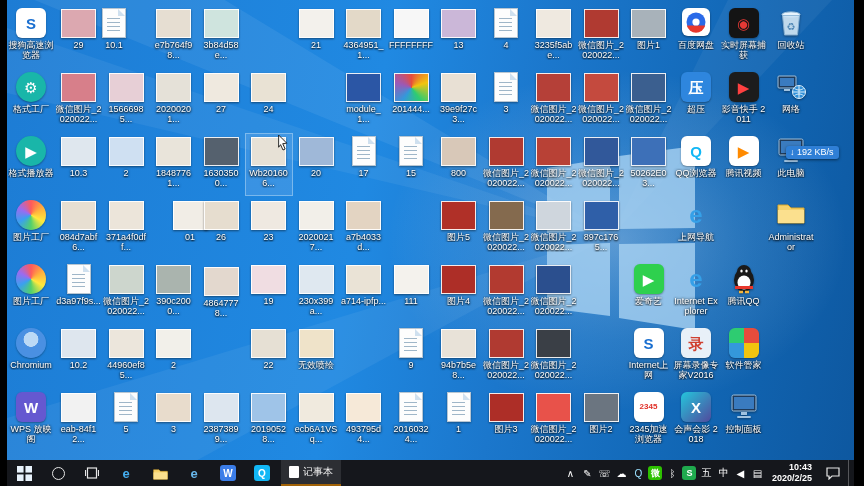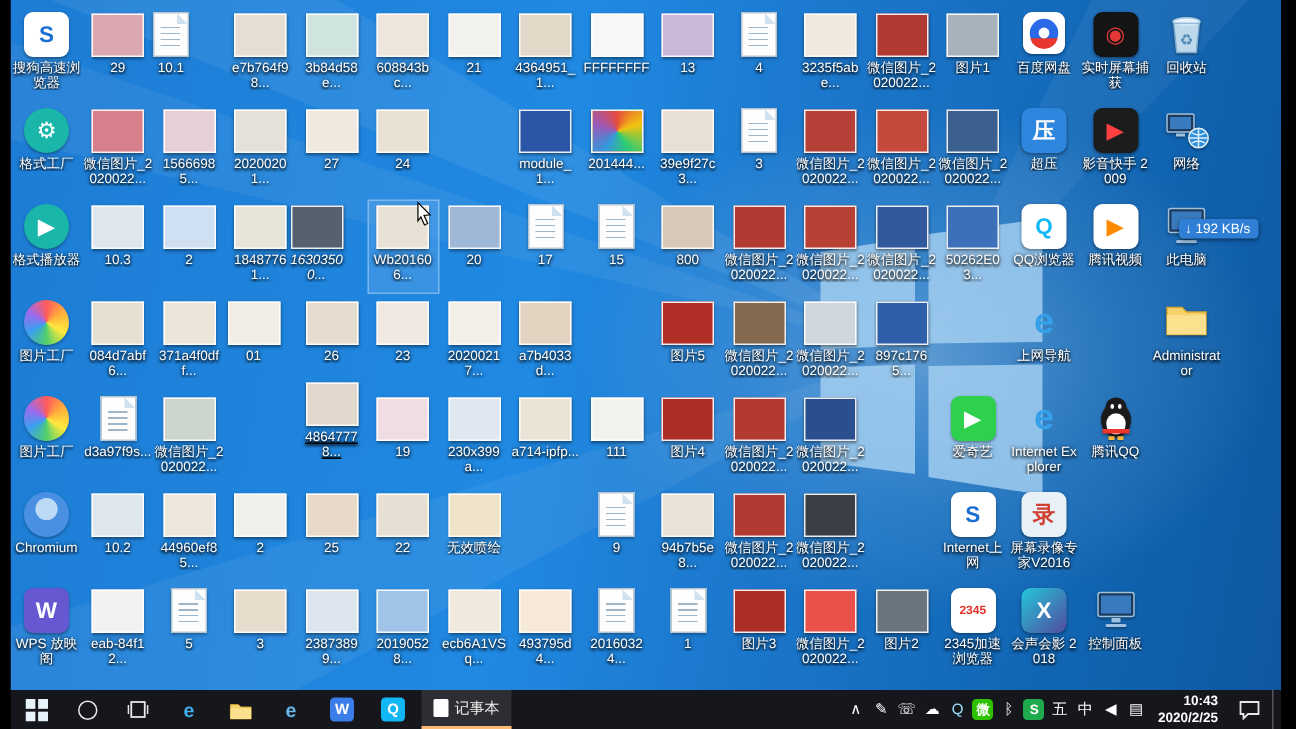--- a/index.html
+++ b/index.html
@@ -45,21 +45,21 @@
   
   .taskbar{position:absolute;left:7px;top:460px;width:847px;height:26px;background:#15171c;
     display:flex;align-items:stretch;z-index:40;}
   .tb{width:34px;min-width:34px;display:flex;align-items:center;justify-content:center;
     background:none;border:none;padding:0;color:#eee;}
   .ring{width:11px;height:11px;border:1.5px solid #e6e6e6;border-radius:50%;display:inline-block;}
   .pglyph{font-weight:bold;font-size:13px;line-height:1;}
   .pbadge{width:16px;height:16px;border-radius:3px;display:flex;align-items:center;justify-content:center;
     font-size:10px;font-weight:bold;color:#fff;}
   .openwin{display:flex;align-items:center;gap:4px;padding:0 8px;margin-left:2px;max-width:96px;
-    background:rgba(255,255,255,.10);border:none;border-bottom:2px solid #fdba74;color:#eee;font-size:10px;white-space:nowrap;}
+    background:rgba(255,255,255,.10);border:none;border-bottom:2px solid #a16207;color:#eee;font-size:10px;white-space:nowrap;}
   .ow-ico{width:10px;height:12px;background:#fff;display:inline-block;border-radius:1px;}
   .tray{margin-left:auto;display:flex;align-items:center;}
   .trico{width:17px;height:26px;display:flex;align-items:center;justify-content:center;color:#fff;font-size:10px;}
   .trico .bgd{width:14px;height:14px;border-radius:3px;display:flex;align-items:center;justify-content:center;
     font-size:9px;font-weight:bold;color:#fff;}
   .clock{padding:0 6px;color:#fff;font-size:9px;line-height:11px;text-align:right;align-self:center;font-weight:bold;}
   .showdesk{width:5px;height:26px;border-left:1px solid rgba(255,255,255,.28);}
 </style>
 </head>
 <body>
@@ -104,24 +104,20 @@
           <div class="label">10.1</div>
         </div>
         <div class="icon" style="left: 143.5px; top: 6px;">
           <div class="thumb img" style="background: rgb(230, 222, 210);"></div>
           <div class="label">e7b764f98...</div>
         </div>
         <div class="icon" style="left: 191px; top: 6px;">
           <div class="thumb img" style="background: rgb(207, 228, 222);"></div>
           <div class="label">3b84d58e...</div>
         </div>
-        <div class="icon" style="left: 238.5px; top: 6px;">
-          <div class="thumb img" style="background: rgb(238, 230, 220);"></div>
-          <div class="label">608843bc...</div>
-        </div>
         <div class="icon" style="left: 286px; top: 6px;">
           <div class="thumb img" style="background: rgb(243, 241, 236);"></div>
           <div class="label">21</div>
         </div>
         <div class="icon" style="left: 333.5px; top: 6px;">
           <div class="thumb img" style="background: rgb(227, 217, 200);"></div>
           <div class="label">4364951_1...</div>
         </div>
         <div class="icon" style="left: 381px; top: 6px;">
           <div class="thumb img" style="background: rgb(247, 247, 247);"></div>
@@ -231,21 +227,21 @@
         <div class="icon" style="left: 666px; top: 70px;">
           <div class="thumb app" style="background: rgb(46, 134, 222);">
             <span class="glyph" style="color: rgb(255, 255, 255);">压</span>
           </div>
           <div class="label">超压</div>
         </div>
         <div class="icon" style="left: 713.5px; top: 70px;">
           <div class="thumb app" style="background: rgb(28, 28, 28);">
             <span class="glyph" style="color: rgb(255, 64, 64);">▶</span>
           </div>
-          <div class="label">影音快手 2009</div>
+          <div class="label">影音快手 2011</div>
         </div>
         <div class="icon" style="left: 761px; top: 70px;">
           <div class="thumb svgt">
             <svg viewBox="0 0 32 32">
               <rect x="3" y="6" width="18" height="12" rx="1" fill="#1e3a5a" stroke="#9fc2e0"></rect>
               <rect x="5" y="8" width="14" height="8" fill="#3a7bbf"></rect>
               <rect x="9" y="19" width="6" height="2" fill="#9fc2e0"></rect>
               <circle cx="24" cy="22" r="6.5" fill="#2f8fd8" stroke="#dff0fc"></circle>
               <path d="M18 22h12M24 16v12M19.5 18.5c3 2 6 2 9 0M19.5 25.5c3-2 6-2 9 0" stroke="#dff0fc" fill="none" stroke-width="1"></path>
             </svg>
@@ -263,21 +259,21 @@
           <div class="label">10.3</div>
         </div>
         <div class="icon" style="left: 96px; top: 134px;">
           <div class="thumb img" style="background: rgb(207, 224, 242);"></div>
           <div class="label">2</div>
         </div>
         <div class="icon" style="left: 143.5px; top: 134px;">
           <div class="thumb img" style="background: rgb(233, 228, 218);"></div>
           <div class="label">18487761...</div>
         </div>
-        <div class="icon" style="left: 181px; top: 134px; font-style: italic;">
+        <div class="icon" style="left: 191px; top: 134px;">
           <div class="thumb img" style="background: rgb(85, 97, 110);"></div>
           <div class="label">16303500...</div>
         </div>
         <div class="icon sel" style="left: 238.5px; top: 134px;">
           <div class="thumb img" style="background: rgb(231, 225, 214);"></div>
           <div class="label">Wb201606...</div>
         </div>
         <div class="icon" style="left: 286px; top: 134px;">
           <div class="thumb img" style="background: rgb(159, 184, 216);"></div>
           <div class="label">20</div>
@@ -338,21 +334,21 @@
           <div class="label">图片工厂</div>
         </div>
         <div class="icon" style="left: 48.5px; top: 198px;">
           <div class="thumb img" style="background: rgb(231, 223, 210);"></div>
           <div class="label">084d7abf6...</div>
         </div>
         <div class="icon" style="left: 96px; top: 198px;">
           <div class="thumb img" style="background: rgb(236, 229, 218);"></div>
           <div class="label">371a4f0dff...</div>
         </div>
-        <div class="icon" style="left: 139px; top: 198px;">
+        <div class="icon" style="left: 160px; top: 198px;">
           <div class="thumb img" style="background: rgb(241, 237, 230);"></div>
           <div class="label">01</div>
         </div>
         <div class="icon" style="left: 191px; top: 198px;">
           <div class="thumb img" style="background: rgb(230, 221, 207);"></div>
           <div class="label">26</div>
         </div>
         <div class="icon" style="left: 238.5px; top: 198px;">
           <div class="thumb img" style="background: rgb(239, 233, 225);"></div>
           <div class="label">23</div>
@@ -401,21 +397,25 @@
           <div class="label">图片工厂</div>
         </div>
         <div class="icon" style="left: 48.5px; top: 262px;">
           <div class="thumb doc"></div>
           <div class="label">d3a97f9s...</div>
         </div>
         <div class="icon" style="left: 96px; top: 262px;">
           <div class="thumb img" style="background: rgb(205, 214, 205);"></div>
           <div class="label">微信图片_2020022...</div>
         </div>
-        <div class="icon" style="left: 191px; top: 252px; text-decoration: underline;">
+        <div class="icon" style="left: 143.5px; top: 262px;">
+          <div class="thumb img" style="background: rgb(170, 180, 174);"></div>
+          <div class="label">390c2000...</div>
+        </div>
+        <div class="icon" style="left: 191px; top: 264px;">
           <div class="thumb img" style="background: rgb(227, 216, 206);"></div>
           <div class="label">48647778...</div>
         </div>
         <div class="icon" style="left: 238.5px; top: 262px;">
           <div class="thumb img" style="background: rgb(240, 221, 226);"></div>
           <div class="label">19</div>
         </div>
         <div class="icon" style="left: 286px; top: 262px;">
           <div class="thumb img" style="background: rgb(223, 232, 240);"></div>
           <div class="label">230x399a...</div>
@@ -475,24 +475,20 @@
           <div class="label">10.2</div>
         </div>
         <div class="icon" style="left: 96px; top: 326px;">
           <div class="thumb img" style="background: rgb(236, 230, 220);"></div>
           <div class="label">44960ef85...</div>
         </div>
         <div class="icon" style="left: 143.5px; top: 326px;">
           <div class="thumb img" style="background: rgb(242, 240, 234);"></div>
           <div class="label">2</div>
         </div>
-        <div class="icon" style="left: 191px; top: 326px;">
-          <div class="thumb img" style="background: rgb(233, 217, 201);"></div>
-          <div class="label">25</div>
-        </div>
         <div class="icon" style="left: 238.5px; top: 326px;">
           <div class="thumb img" style="background: rgb(230, 224, 212);"></div>
           <div class="label">22</div>
         </div>
         <div class="icon" style="left: 286px; top: 326px;">
           <div class="thumb img" style="background: rgb(239, 227, 201);"></div>
           <div class="label">无效喷绘</div>
         </div>
         <div class="icon" style="left: 381px; top: 326px;">
           <div class="thumb doc"></div>
@@ -514,20 +510,24 @@
           <div class="thumb app" style="background: rgb(255, 255, 255);">
             <span class="glyph" style="color: rgb(26, 111, 208);">S</span>
           </div>
           <div class="label">Internet上网</div>
         </div>
         <div class="icon" style="left: 666px; top: 326px;">
           <div class="thumb app" style="background: rgb(232, 240, 248);">
             <span class="glyph" style="color: rgb(208, 64, 48);">录</span>
           </div>
           <div class="label">屏幕录像专家V2016</div>
+        </div>
+        <div class="icon" style="left: 713.5px; top: 326px;">
+          <div class="thumb app" style="background: conic-gradient(rgb(231, 76, 60) 0deg, rgb(231, 76, 60) 25%, rgb(241, 196, 15) 0deg, rgb(241, 196, 15) 50%, rgb(52, 152, 219) 0deg, rgb(52, 152, 219) 75%, rgb(46, 204, 113) 0deg);"></div>
+          <div class="label">软件管家</div>
         </div>
         <div class="icon" style="left: 1px; top: 390px;">
           <div class="thumb app" style="background: rgb(101, 88, 208);">
             <span class="glyph" style="color: rgb(255, 255, 255);">W</span>
           </div>
           <div class="label">WPS 放映阁</div>
         </div>
         <div class="icon" style="left: 48.5px; top: 390px;">
           <div class="thumb img" style="background: rgb(242, 242, 242);"></div>
           <div class="label">eab-84f12...</div>

